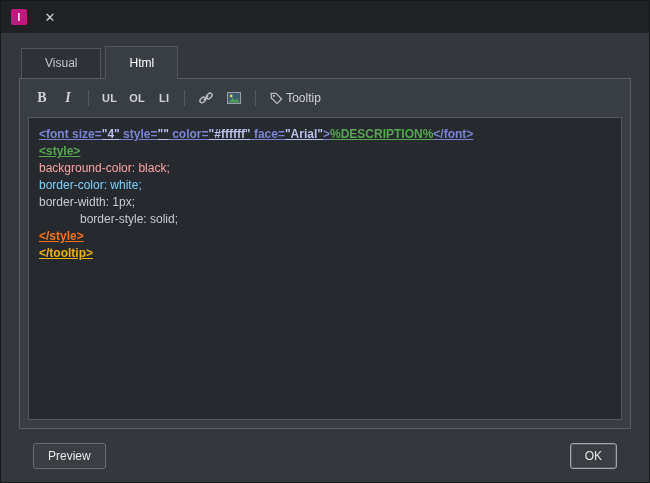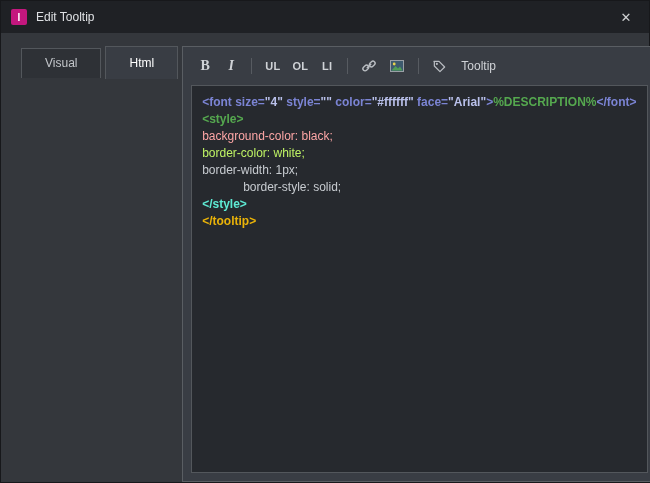--- a/index.html
+++ b/index.html
@@ -15,21 +15,21 @@
   .app-icon { width:16px; height:16px; background:#c4177e; border-radius:2px;
               display:flex; align-items:center; justify-content:center;
               color:#fff; font-size:10px; font-weight:bold; flex:none; }
   .title-text { color:#dfe1e4; font-size:12px; margin-left:9px; flex:1;
                 white-space:nowrap; }
   .close-btn { width:46px; height:32px; display:flex; align-items:center;
                justify-content:center; color:#cfd1d3; font-size:13px;
                cursor:default; }
 
   
-  .content { flex:1; display:flex; flex-direction:row;
+  .content { flex:1; display:flex; flex-direction:column;
              padding:13px 18px 0 18px; background:#34373c; }
 
   .tab-bar { display:flex; align-items:flex-end; height:32px; flex:none;
              padding-left:2px; }
   .tab { padding:7px 23px 8px 23px; font-size:12px; color:#c3c6ca;
          background:#2e3136; border:1px solid #53575c; border-bottom:none;
          margin-right:4px; position:relative; z-index:1; cursor:default; }
   .tab.active { background:#393d44; color:#ffffff; z-index:3;
                 margin-bottom:-1px; padding-top:9px; padding-bottom:9px;text-align:right; }
 
@@ -40,51 +40,50 @@
   .toolbar { height:38px; flex:none; display:flex; align-items:center;
              padding:0 10px; gap:2px; }
   .tb-btn { min-width:24px; height:24px; display:flex; align-items:center;
             justify-content:center; color:#cfd2d6; font-size:12px;
             border-radius:2px; padding:0 5px; cursor:default; }
   .tb-bold { font-family:"Liberation Serif", serif; font-weight:bold; font-size:14px; }
   .tb-italic { font-family:"Liberation Serif", serif; font-style:italic;
                font-weight:bold; font-size:14px; }
   .tb-sep { width:1px; height:16px; background:#575b61; margin:0 6px; flex:none; }
   .tb-text { font-size:11px; font-weight:bold; letter-spacing:.3px; }
-  .tb-tooltip { gap:14px; }
+  .tb-tooltip { gap:2px; }
   .tb-tooltip .lbl { font-size:12px; font-weight:normal; letter-spacing:0; }
   .tb-icon { display:flex; align-items:center; justify-content:center; }
 
   
   .editor { flex:1; margin:0 8px 8px 8px; background:#26292e;
             border:1px solid #53575c; padding:8px 10px; overflow:hidden;
             cursor:text; }
   .code-line { white-space:pre; font-family:"Liberation Sans", sans-serif;
                font-size:12px; line-height:17px; }
-  .seg-tag, .seg-value, .seg-macro { font-weight:bold; }
+  .seg-tag, .seg-value, .seg-macro { font-weight:bold;text-decoration:underline; }
 
   
   .footer { height:53px; flex:none; display:flex; align-items:center;
             padding:0 14px; background:#34373c;gap:24px; }
   .btn { height:26px; background:#3a3e43; border:1px solid #6a6e73;
          border-radius:3px; color:#e6e8ea; font-size:12px; padding:0 14px;
          display:flex; align-items:center; justify-content:center;
          cursor:default; font-family:"Liberation Sans", sans-serif; }
   .btn.focused { border-color:#a2a8ae; box-shadow:inset 0 0 0 1px #55595f; }
   .footer .spacer { flex:1; }
   .footer .btn + .btn { margin-left:10px; }
 </style>
 </head>
 <body>
 
 <div class="window">
 
   <div class="titlebar">
     <div class="app-icon">I</div>
-    <div class="title-text">Edit Tooltip</div>
     <div class="close-btn">✕</div>
   </div>
 
   <div class="content">
 
     <div class="tab-bar">
       <div class="tab">Visual</div>
       <div class="tab active">Html</div>
     </div>
 
@@ -132,24 +131,24 @@
             </svg>
           </span>
           <span class="lbl">Tooltip</span>
         </div>
       </div>
 
       <div class="editor">
           <div class="code-line"><span class="seg-tag" style="color: rgb(123, 132, 212);">&lt;font size=</span><span class="seg-value" style="color: rgb(185, 192, 234);">"4"</span><span class="seg-tag" style="color: rgb(123, 132, 212);"> style=</span><span class="seg-value" style="color: rgb(185, 192, 234);">""</span><span class="seg-tag" style="color: rgb(123, 132, 212);"> color=</span><span class="seg-value" style="color: rgb(185, 192, 234);">"#ffffff"</span><span class="seg-tag" style="color: rgb(123, 132, 212);"> face=</span><span class="seg-value" style="color: rgb(185, 192, 234);">"Arial"</span><span class="seg-tag" style="color: rgb(123, 132, 212);">&gt;</span><span class="seg-macro" style="color: rgb(85, 168, 79);">%DESCRIPTION%</span><span class="seg-tag" style="color: rgb(123, 132, 212);">&lt;/font&gt;</span></div>
           <div class="code-line"><span class="seg-macro" style="color: rgb(85, 168, 79); margin-top: 12px;">&lt;style&gt;</span></div>
           <div class="code-line"><span class="seg-plain" style="color: #fca5a5;">background-color: black;</span></div>
-          <div class="code-line"><span class="seg-plain" style="color: #bef264;">border-color: white;</span></div>
+          <div class="code-line"><span class="seg-plain" style="color: #7dd3fc;">border-color: white;</span></div>
           <div class="code-line"><span class="seg-plain" style="color: rgb(199, 203, 208);">border-width: 1px;</span></div>
           <div class="code-line"><span class="seg-plain" style="color: rgb(199, 203, 208); padding-left: 41px;">border-style: solid;</span></div>
-          <div class="code-line"><span class="seg-tag" style="color: #5eead4;">&lt;/style&gt;</span></div>
+          <div class="code-line"><span class="seg-tag" style="color: #f97316;">&lt;/style&gt;</span></div>
           <div class="code-line"><span class="seg-tag" style="color: #eab308;">&lt;/tooltip&gt;</span></div>
         </div>
     </div>
 
     <div class="footer">
       <div class="btn">Preview</div>
       <div class="spacer"></div>
       <div class="btn focused">OK</div>
     </div>
 

